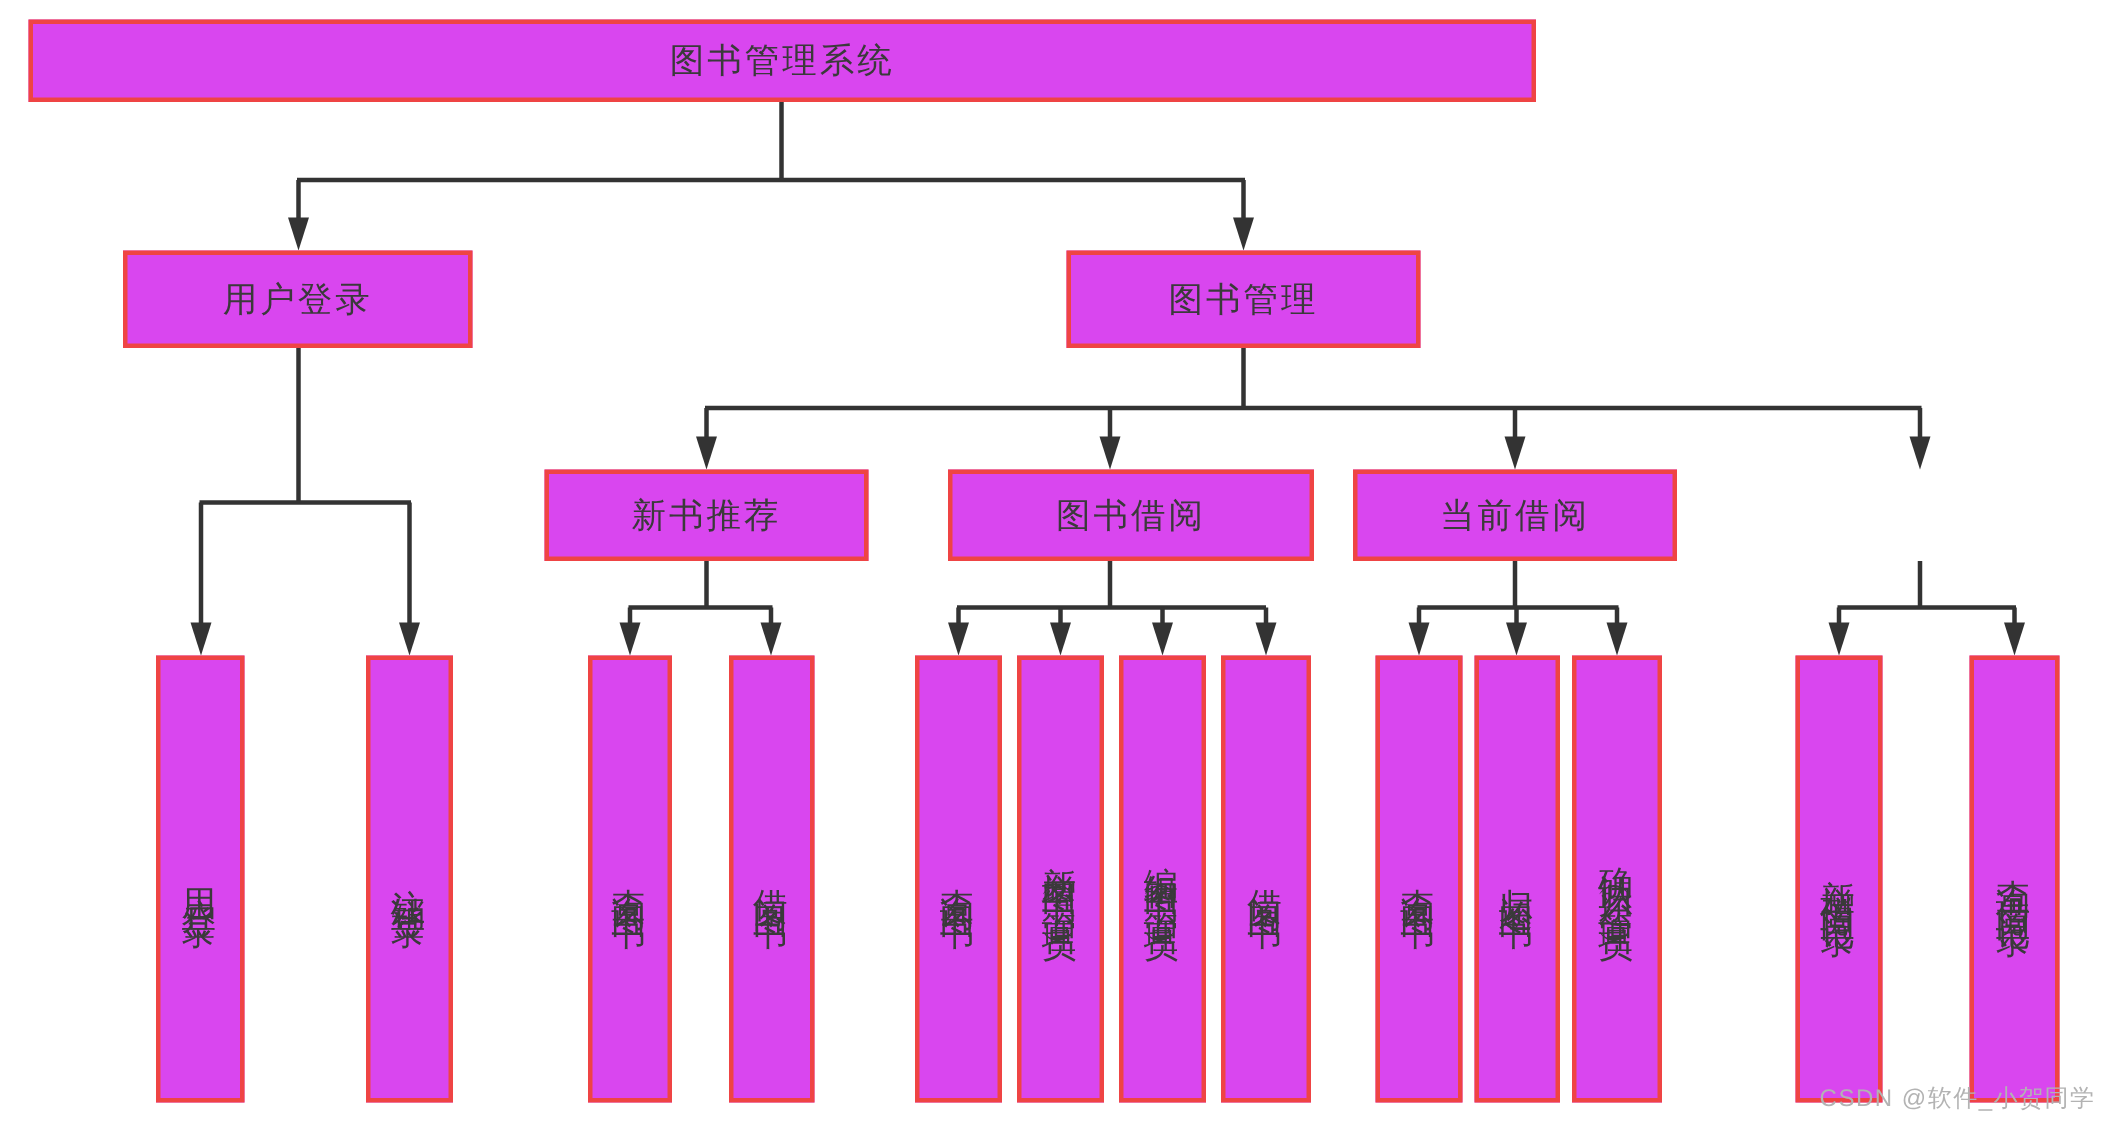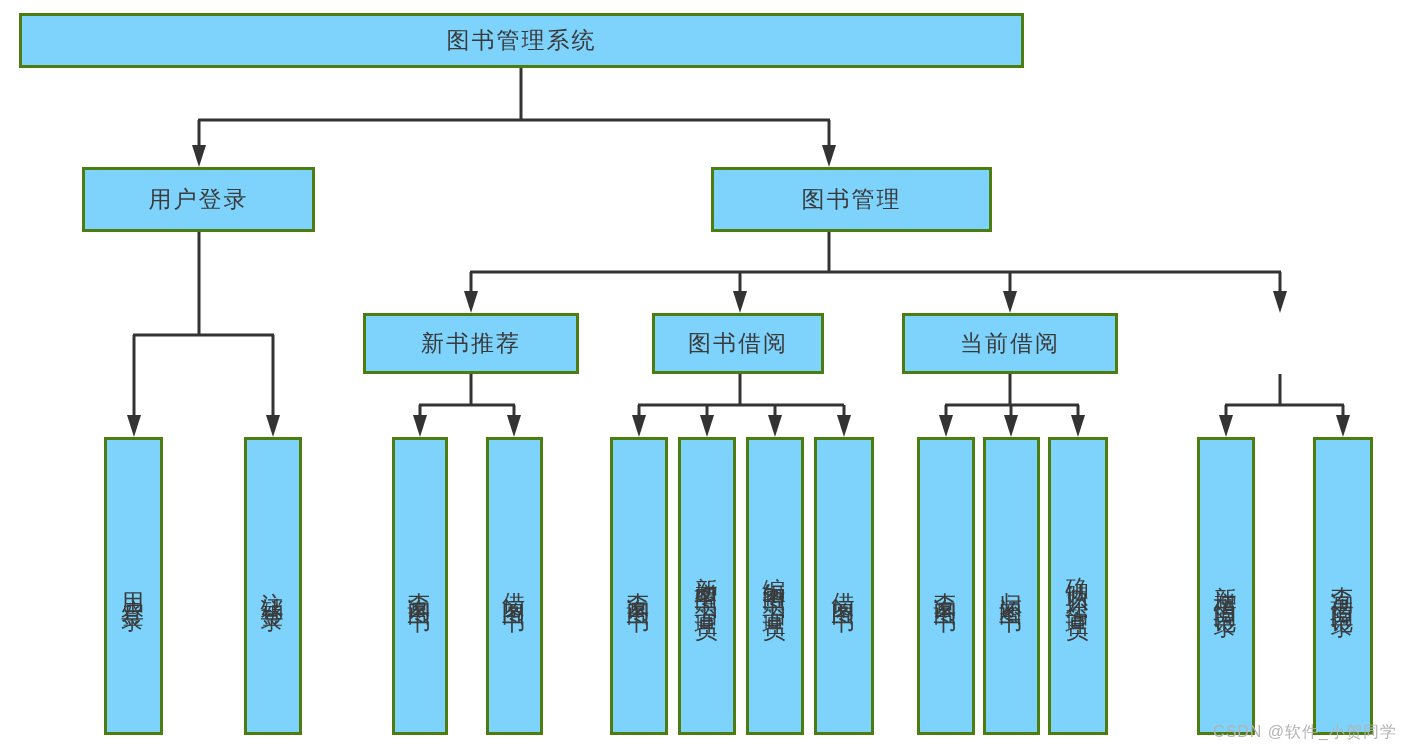--- a/index.html
+++ b/index.html
@@ -8,45 +8,45 @@
     background: #ffffff;
     font-family: "Liberation Sans", sans-serif;
     position: relative;
     overflow: hidden;
   }
   #stage { position: absolute; left: 0; top: 0; width: 1405px; height: 747px; }
   #wires { position: absolute; left: 0; top: 0; pointer-events: none; }
   .node {
     position: absolute;
     box-sizing: border-box;
-    background: #7dd3fc;
-    border: 3px solid #4d7c0f;
+    background: #d946ef;
+    border: 3px solid #ef4444;
     color: #3a3a3a;
     display: flex;
     align-items: center;
     justify-content: center;
     font-size: 23px;
     letter-spacing: 2px;
     white-space: nowrap;
     z-index: 2;
   }
   .leaf {
     border-width: 3px;
     writing-mode: vertical-rl;
     letter-spacing: 6px;
     font-size: 23px;
   }
   
   .n-root  { left: 19px;  top: 13px;  width: 1005px; height: 55px; }
   
   .n-login { left: 82px;  top: 167px; width: 233px; height: 65px; }
-  .n-mgmt  { left: 711px; top: 167px; width: 281px; height: 65px; }
+  .n-mgmt  { left: 711px; top: 167px; width: 236px; height: 65px; }
   
   .n-l3a { left: 363px;  top: 313px; width: 216px; height: 61px; }
-  .n-l3b { left: 632px;  top: 313px; width: 172px; height: 61px; margin-left: 20px; }
+  .n-l3b { left: 632px;  top: 313px; width: 244px; height: 61px; }
   .n-l3c { left: 902px;  top: 313px; width: 216px; height: 61px; }
   .n-l3d { left: 1172px; top: 313px; width: 216px; height: 61px; }
   
   .leaf  { top: 437px; height: 298px; }
   .n-a1 { left: 104px;  width: 59px; }
   .n-a2 { left: 244px;  width: 58px; }
   .n-b1 { left: 392px;  width: 56px; }
   .n-b2 { left: 486px;  width: 57px; }
   .n-c1 { left: 610px;  width: 58px; }
   .n-c2 { left: 678px;  width: 58px; }

